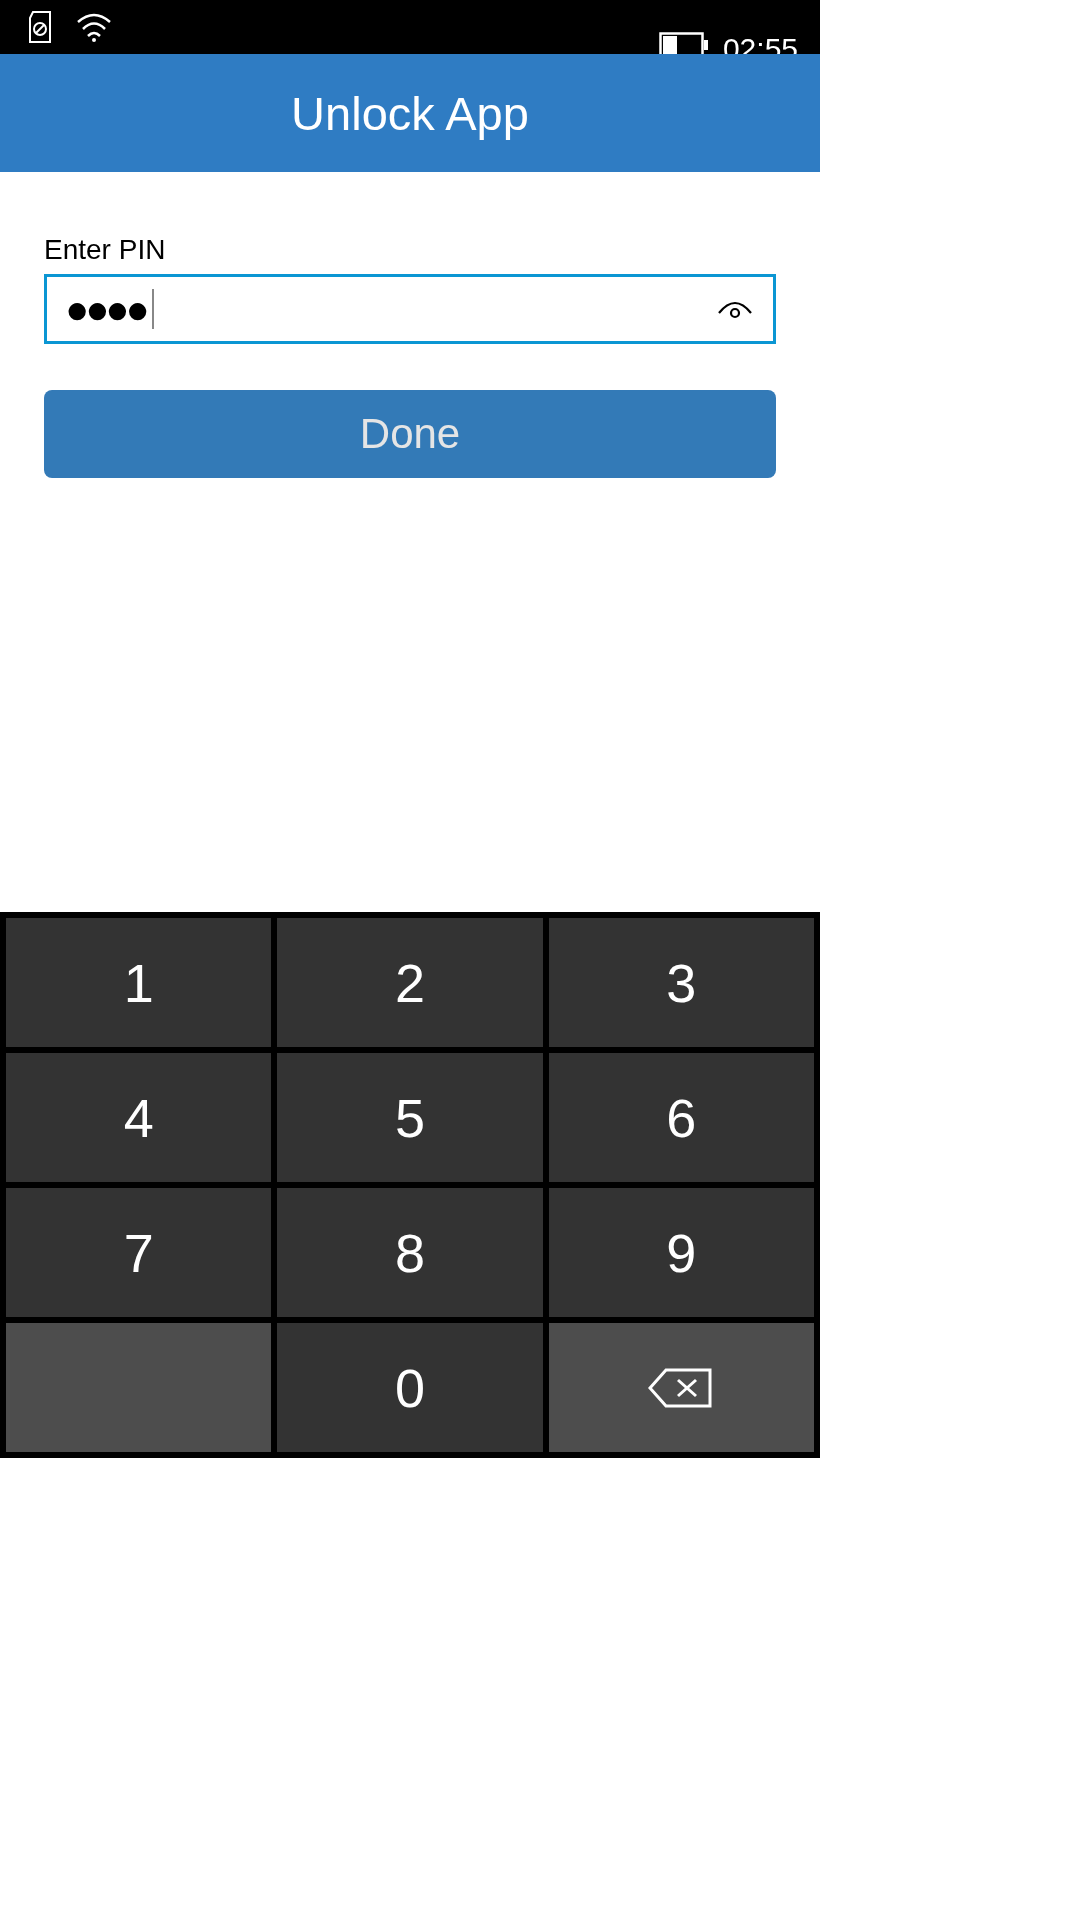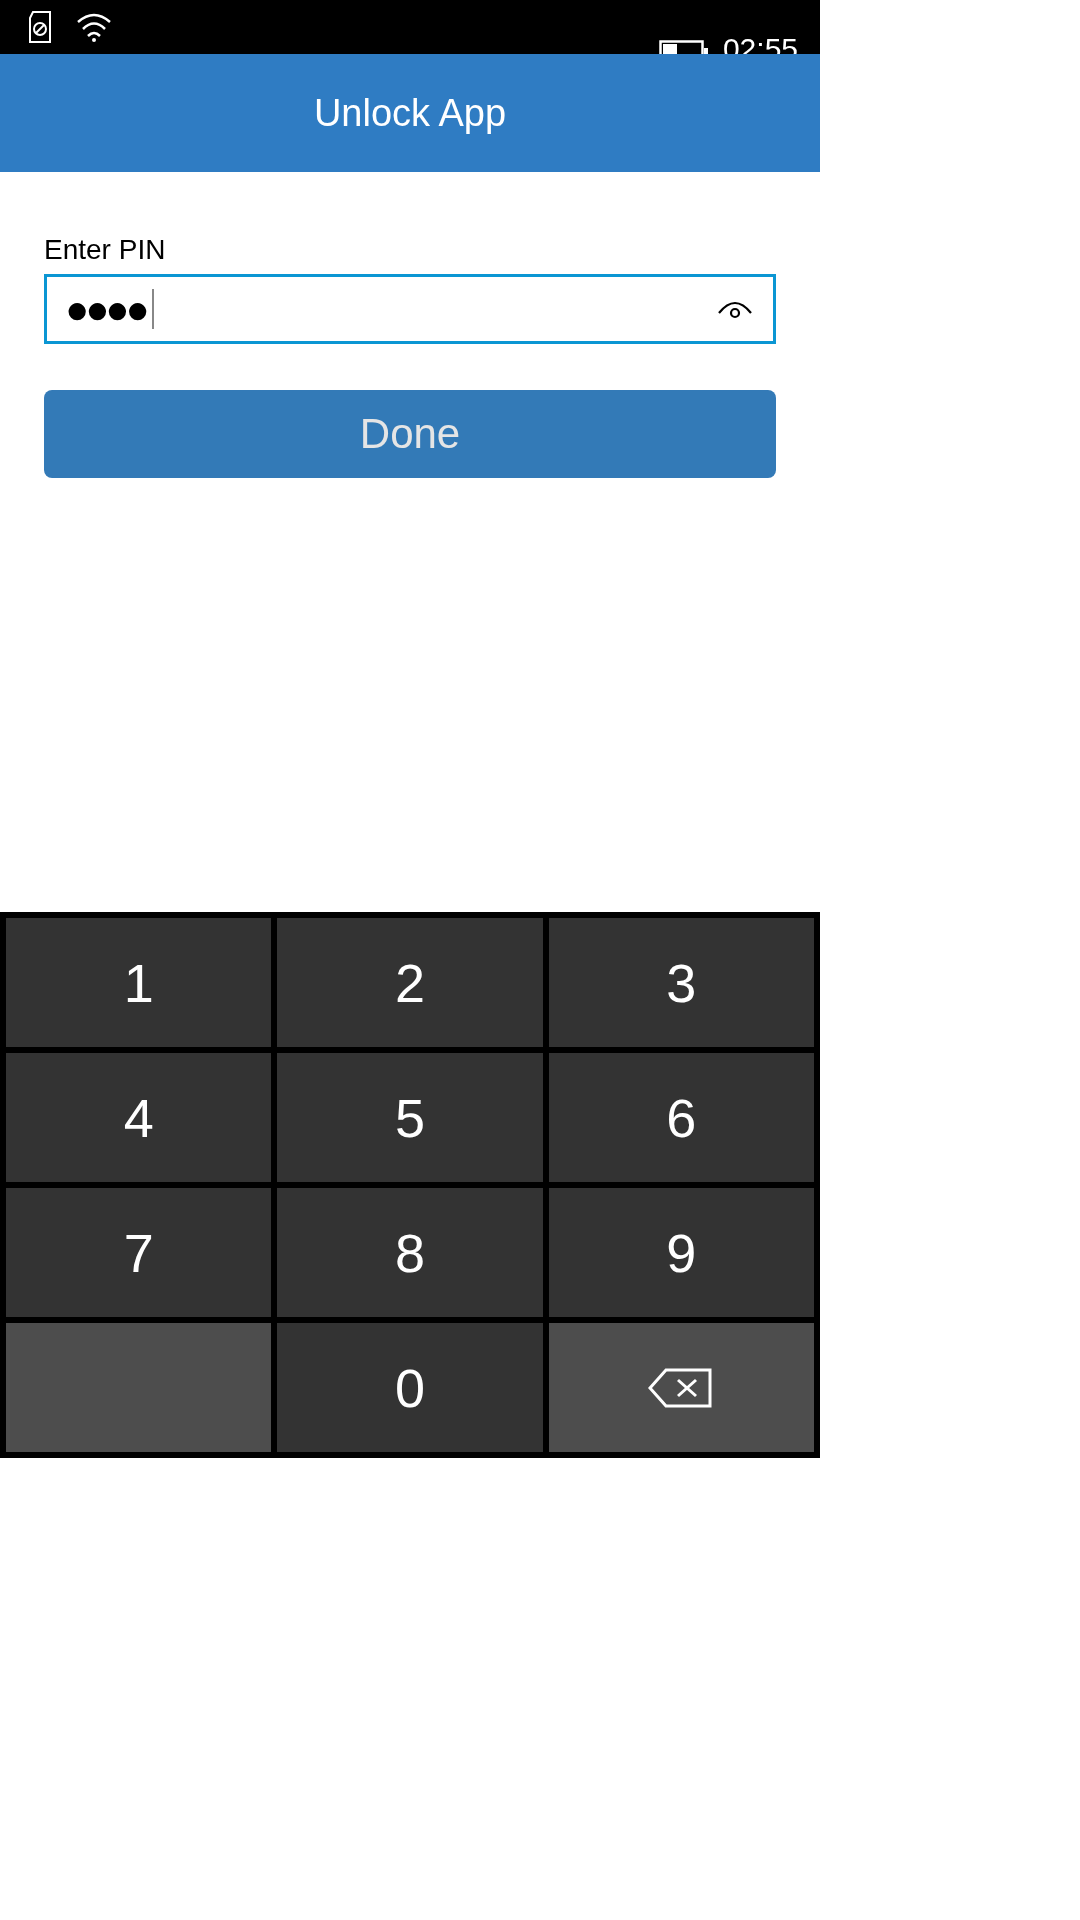--- a/index.html
+++ b/index.html
@@ -31,21 +31,21 @@
       padding: 0 22px 0 28px;
       color: #fff;
     }
     .status-left {
       display: flex;
       align-items: center;
       gap: 20px;
     }
     .status-right {
       display: flex;
-      align-items: flex-end;
+      align-items: flex-start;
       gap: 14px;
       margin-top: 44px;
     }
     .status-time {
       font-size: 30px;
       font-weight: 300;
       color: #fff;
     }
     .battery-icon svg, .sim-icon svg, .wifi-icon svg {
       display: block;
@@ -53,21 +53,21 @@
     
     .app-header {
       background: #2f7cc3;
       height: 118px;
       display: flex;
       align-items: center;
       justify-content: center;
     }
     .app-title {
       color: #fff;
-      font-size: 38px;
+      font-size: 47px;
       font-weight: 300;
     }
     
     .content {
       flex: 1;
       background: #fff;
       padding: 62px 44px 0 44px;
     }
     .pin-label {
       font-size: 28px;

